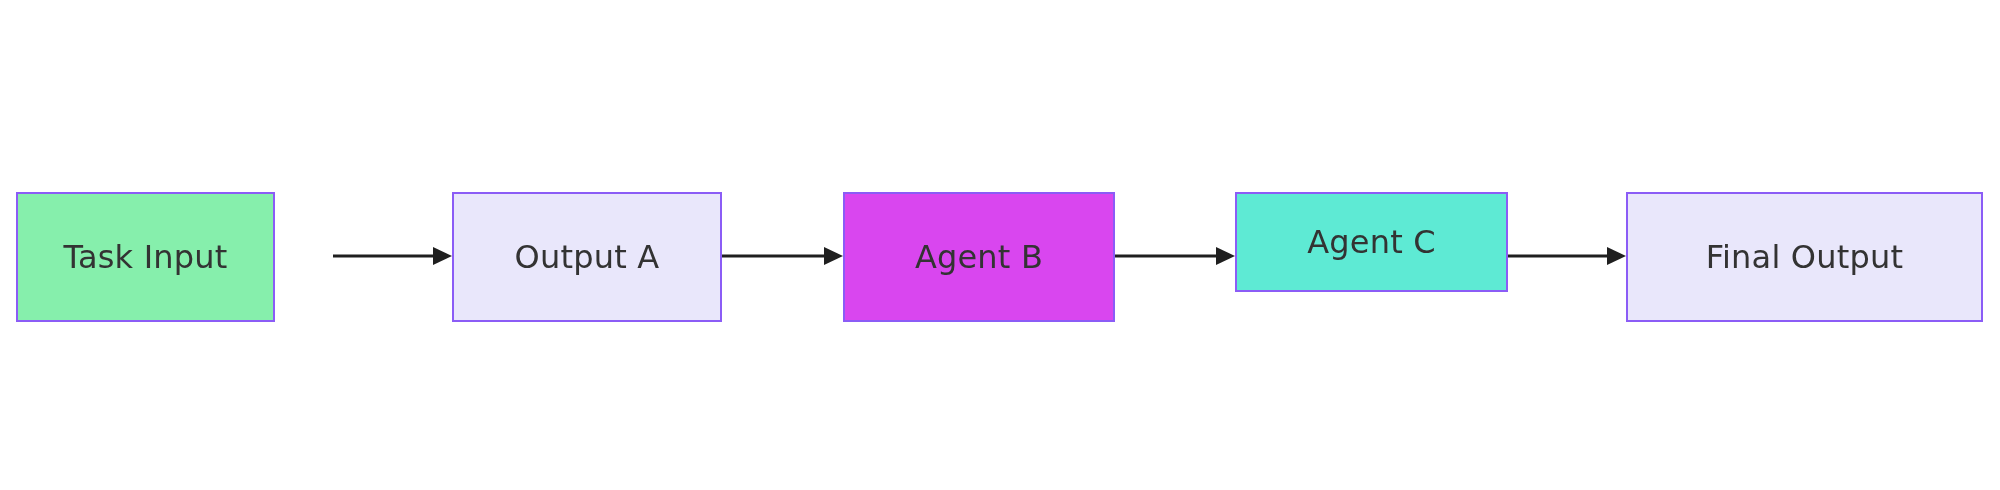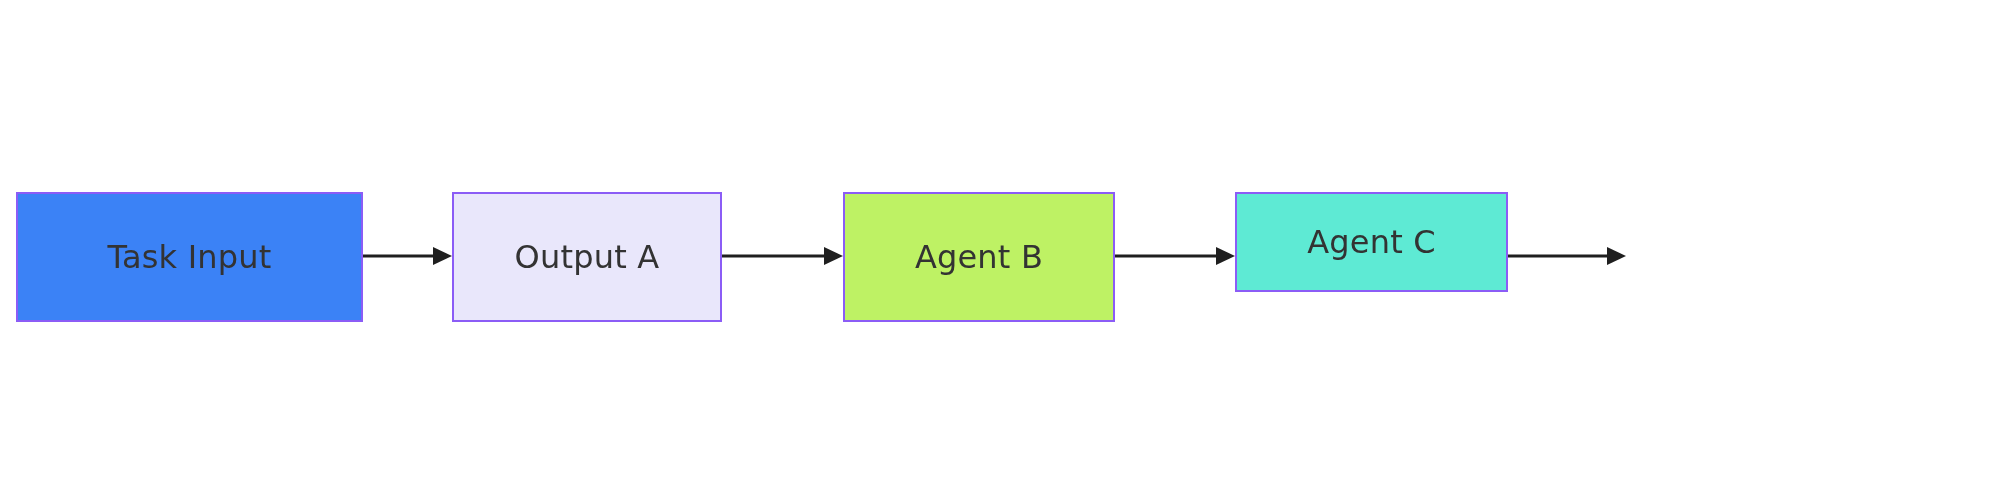--- a/index.html
+++ b/index.html
@@ -75,30 +75,33 @@
       <g>
         <line class="edge-line" x1="1115" y1="256" x2="1218" y2="256" stroke="#1f1f1f"></line>
         <polygon class="edge-head" points="1235,256 1216,247 1216,265" fill="#1f1f1f"></polygon>
       </g>
       <g>
         <line class="edge-line" x1="1508" y1="256" x2="1609" y2="256" stroke="#1f1f1f"></line>
         <polygon class="edge-head" points="1626,256 1607,247 1607,265" fill="#1f1f1f"></polygon>
       </g>
     </svg>
 
-  <div class="flow-node" style="left: 16px; top: 192px; width: 347px; height: 130px; background: #3b82f6; border-color: rgb(139, 92, 246); color: rgb(51, 51, 51);">
+  <div class="flow-node" style="left: 16px; top: 192px; width: 259px; height: 130px; background: #86efac; border-color: rgb(139, 92, 246); color: rgb(51, 51, 51);">
     <span class="flow-node-label">Task Input</span>
   </div>
 
   <div class="flow-node" style="left: 452px; top: 192px; width: 270px; height: 130px; background: rgb(233, 231, 251); border-color: rgb(139, 92, 246); color: rgb(51, 51, 51);">
     <span class="flow-node-label">Output A</span>
   </div>
 
-  <div class="flow-node" style="left: 843px; top: 192px; width: 272px; height: 130px; background: #bef264; border-color: rgb(139, 92, 246); color: rgb(51, 51, 51);">
+  <div class="flow-node" style="left: 843px; top: 192px; width: 272px; height: 130px; background: #d946ef; border-color: rgb(139, 92, 246); color: rgb(51, 51, 51);">
     <span class="flow-node-label">Agent B</span>
   </div>
 
   <div class="flow-node" style="left: 1235px; top: 192px; width: 273px; height: 100px; background: #5eead4; border-color: rgb(139, 92, 246); color: rgb(51, 51, 51);">
     <span class="flow-node-label">Agent C</span>
   </div>
 
+  <div class="flow-node" style="left: 1626px; top: 192px; width: 357px; height: 130px; background: rgb(233, 231, 251); border-color: rgb(139, 92, 246); color: rgb(51, 51, 51);">
+    <span class="flow-node-label">Final Output</span>
+  </div>
 
 </div>
 
 </body></html>

